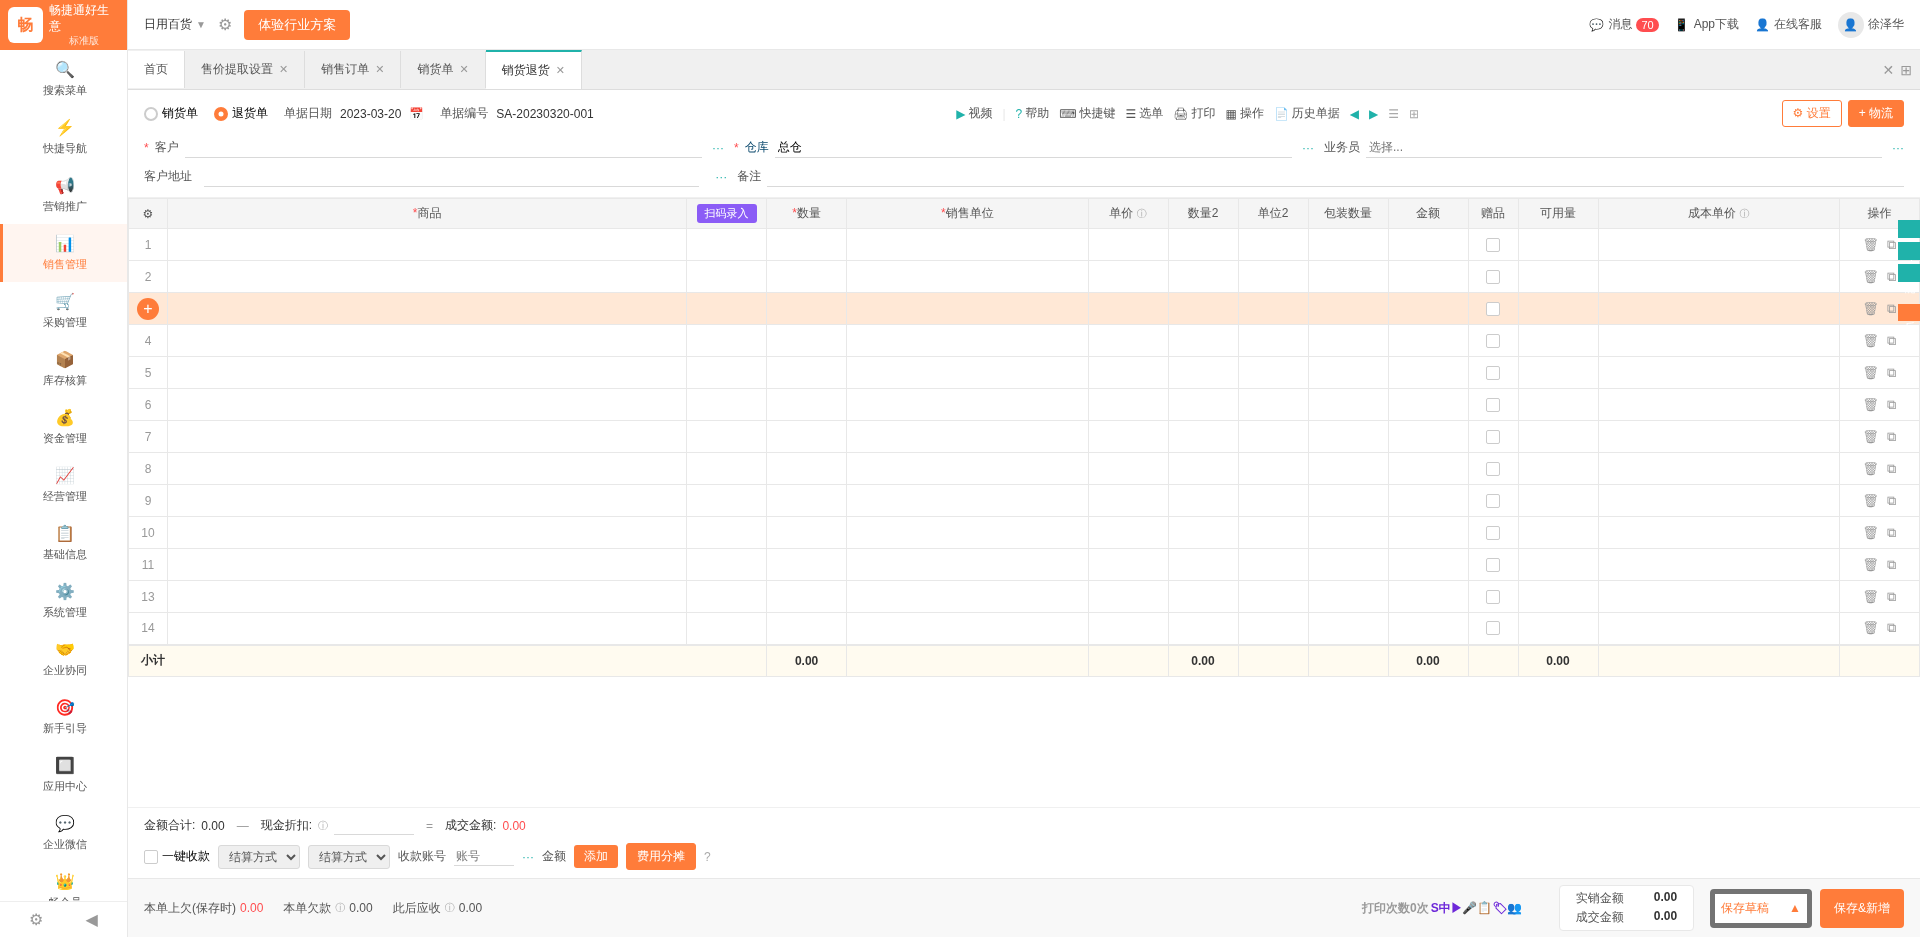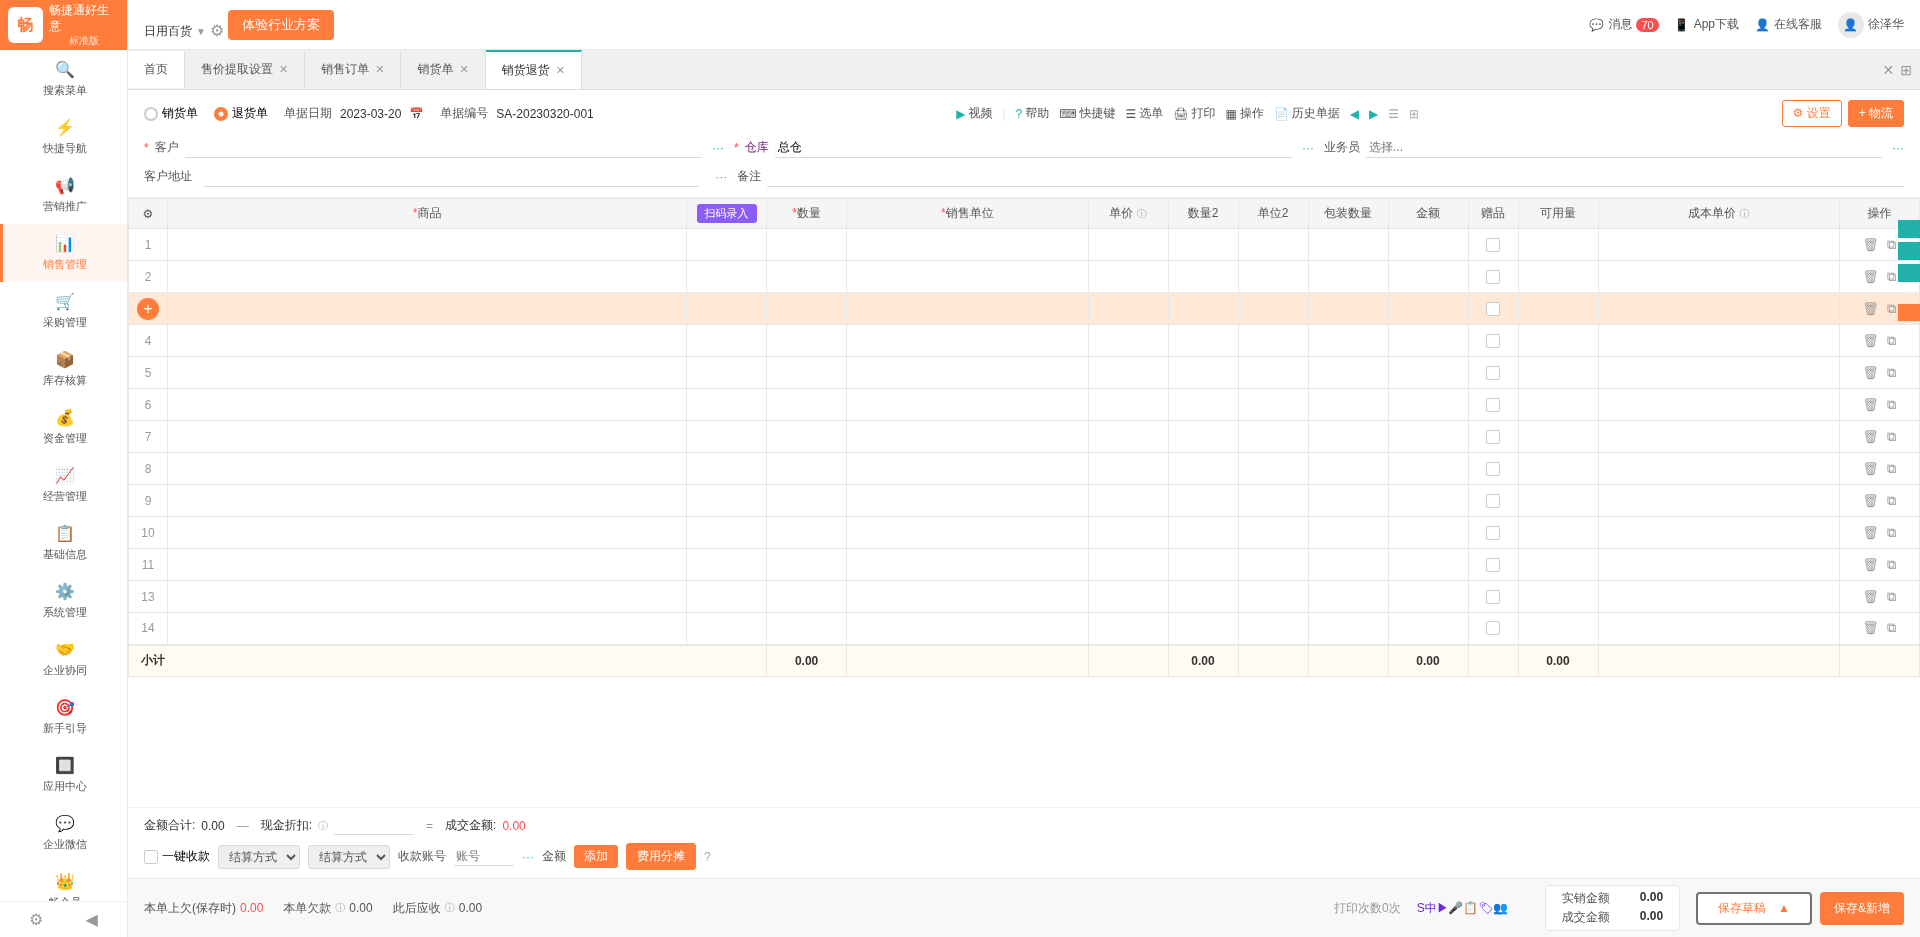--- a/index.html
+++ b/index.html
@@ -16,21 +16,21 @@
     .sidebar-item .icon { font-size: 16px; }
     .sidebar-item .label { font-size: 11px; text-align: center; }
     .sidebar-bottom { display: flex; justify-content: space-around; padding: 8px; border-top: 1px solid #eee; }
     .sidebar-bottom-icon { cursor: pointer; color: #999; font-size: 16px; }
 
     
     .main { flex: 1; display: flex; flex-direction: column; overflow: hidden; }
 
     
     .topbar { height: 50px; background: #fff; display: flex; align-items: center; padding: 0 16px; border-bottom: 1px solid #e8e8e8; justify-content: space-between; flex-shrink: 0; }
-    .topbar-left { display: flex; align-items: flex-end; gap: 4px; }
+    .topbar-left { display: flex; align-items: center; gap: 12px; }
     .topbar-dropdown { display: flex; align-items: center; gap: 4px; cursor: pointer; color: #333; font-size: 13px; }
     .topbar-dropdown .arrow { color: #999; font-size: 10px; }
     .topbar-gear { color: #999; cursor: pointer; font-size: 16px; }
     .topbar-btn { background: #ff7c3a; color: #fff; border: none; padding: 6px 14px; border-radius: 4px; cursor: pointer; font-size: 13px; }
     .topbar-right { display: flex; align-items: center; gap: 16px; color: #555; font-size: 13px; }
     .topbar-right-item { display: flex; align-items: center; gap: 4px; cursor: pointer; }
     .badge { background: #ff4d4f; color: #fff; border-radius: 10px; padding: 1px 5px; font-size: 11px; }
     .avatar { width: 26px; height: 26px; background: #e8e8e8; border-radius: 50%; display: flex; align-items: center; justify-content: center; color: #666; }
 
     
@@ -84,21 +84,21 @@
     .footer-row2 { display: flex; align-items: center; gap: 8px; }
     .footer-checkbox { display: flex; align-items: center; gap: 4px; }
     .footer-select { border: 1px solid #d9d9d9; padding: 3px 6px; border-radius: 3px; color: #555; font-size: 12px; }
     .add-btn { background: #ff7c3a; color: #fff; border: none; padding: 4px 10px; border-radius: 3px; cursor: pointer; font-size: 12px; }
     .expense-btn { background: #fff; border: 1px solid #d9d9d9; padding: 4px 10px; border-radius: 3px; cursor: pointer; font-size: 12px; color: #555; }
     .expense-btn.active { background: #ff7c3a; color: #fff; border-color: #ff7c3a; }
     
     
     .status-bar { background: #f8f8f8; border-top: 1px solid #e8e8e8; padding: 6px 16px; display: flex; align-items: center; gap: 20px; font-size: 12px; color: #555; flex-shrink: 0; }
     .status-item { display: flex; align-items: center; gap: 4px; }
-    .save-draft-btn { background: #fff; border: 2px solid #737373; color: #ff7c3a; padding: 6px 20px; border-radius: 4px; cursor: pointer; font-size: 13px; display: flex; align-items: center; gap: 12px; }
+    .save-draft-btn { background: #fff; border: 5px solid #737373; color: #ff7c3a; padding: 6px 6px; border-radius: 4px; cursor: pointer; font-size: 13px; display: flex; align-items: center; gap: 20px; }
     .save-new-btn { background: #ff7c3a; color: #fff; border: none; padding: 6px 14px; border-radius: 4px; cursor: pointer; font-size: 13px; display: flex; align-items: center; gap: 4px; }
 
     
     ::-webkit-scrollbar { width: 6px; height: 6px; }
     ::-webkit-scrollbar-track { background: #f1f1f1; }
     ::-webkit-scrollbar-thumb { background: #ccc; border-radius: 3px; }
 
     .teal { color: #20b2aa; }
     .orange { color: #ff7c3a; }
     
@@ -311,21 +311,21 @@
 
       <div style="display:flex; gap:10px; margin-bottom:8px; align-items:center;">
         <div style="display:flex; align-items:center; gap:6px; flex:1;">
           <span style="color:#ff4d4f;">*</span>
           <span style="color:#555; white-space:nowrap;">客户</span>
           <input type="text" style="flex: 1 1 0%; border-top: none; border-right: none; border-left: none; border-image: initial; border-bottom: 1px solid rgb(217, 217, 217); padding: 3px; outline: none; font-size: 12px;" placeholder="">
           <span class="form-dots teal">···</span>
         </div>
         <div style="display:flex; align-items:center; gap:6px; flex:1;">
           <span style="color:#ff4d4f;">*</span>
-          <span style="color:#701a75; white-space:nowrap;">仓库</span>
+          <span style="color:#0c4a6e; white-space:nowrap;">仓库</span>
           <input type="text" value="总仓" style="flex: 1 1 0%; border-top: none; border-right: none; border-left: none; border-image: initial; border-bottom: 1px solid rgb(217, 217, 217); padding: 3px; outline: none; font-size: 12px;">
           <span class="form-dots teal">···</span>
         </div>
         <div style="display:flex; align-items:center; gap:6px; flex:1;">
           <span style="color:#555; white-space:nowrap;">业务员</span>
           <input type="text" placeholder="选择..." style="flex: 1 1 0%; border-top: none; border-right: none; border-left: none; border-image: initial; border-bottom: 1px solid rgb(217, 217, 217); padding: 3px; outline: none; font-size: 12px; color: rgb(170, 170, 170);">
           <span class="form-dots teal">···</span>
         </div>
       </div>
       <div style="display:flex; gap:10px; align-items:center;">
@@ -797,21 +797,21 @@
       <div class="status-item">
         <span>本单欠款</span>
         <span style="color:#aaa; font-size:10px;">ⓘ</span>
         <span>0.00</span>
       </div>
       <div class="status-item">
         <span>此后应收</span>
         <span style="color:#aaa; font-size:10px;">ⓘ</span>
         <span>0.00</span>
       </div>
-      <div style="margin-left:auto; display:flex; align-items:center; gap:16px;">
+      <div style="margin-left:auto; display:flex; align-items:center; gap:2px;font-weight:bold;">
         <span style="color:#999;">打印次数0次</span>
         <span style="color:#6d28d9;">S中▶🎤📋🏷👥</span>
       </div>
       <div style="display:flex; align-items:center; gap:16px; margin-left:16px;">
         <div style="background:#fff; border:1px solid #e8e8e8; border-radius:4px; padding:4px 16px;">
           <div style="display:flex; justify-content:space-between; gap:30px; margin-bottom:2px;">
             <span style="color:#555;">实销金额</span>
             <span style="color:#333; font-weight:bold;">0.00</span>
           </div>
           <div style="display:flex; justify-content:space-between; gap:30px;">

